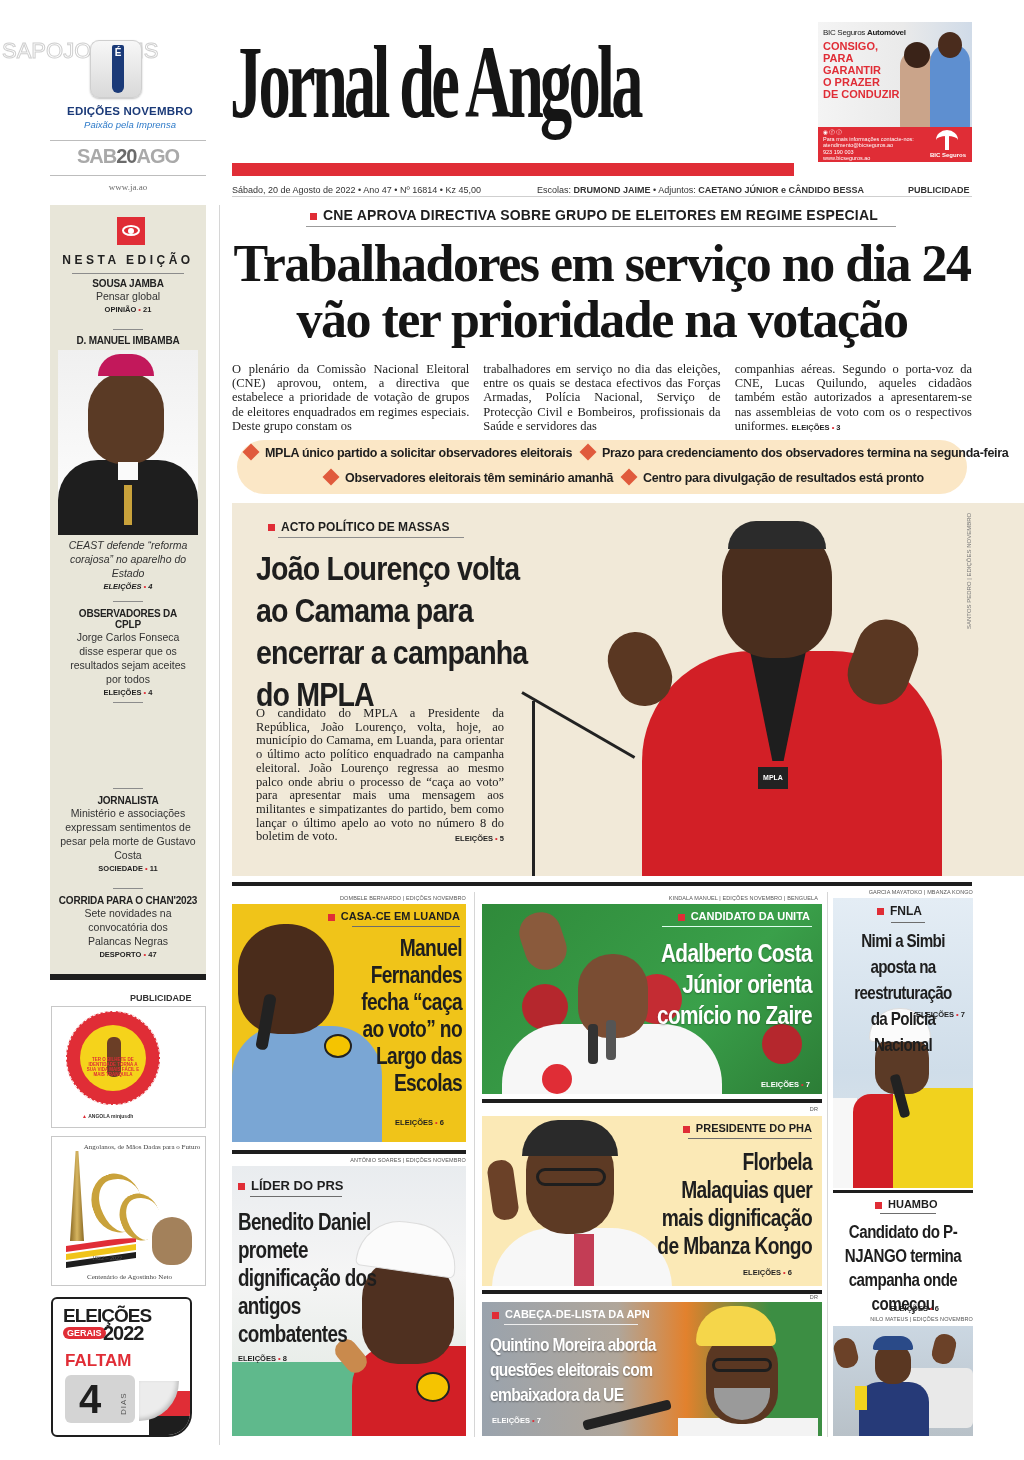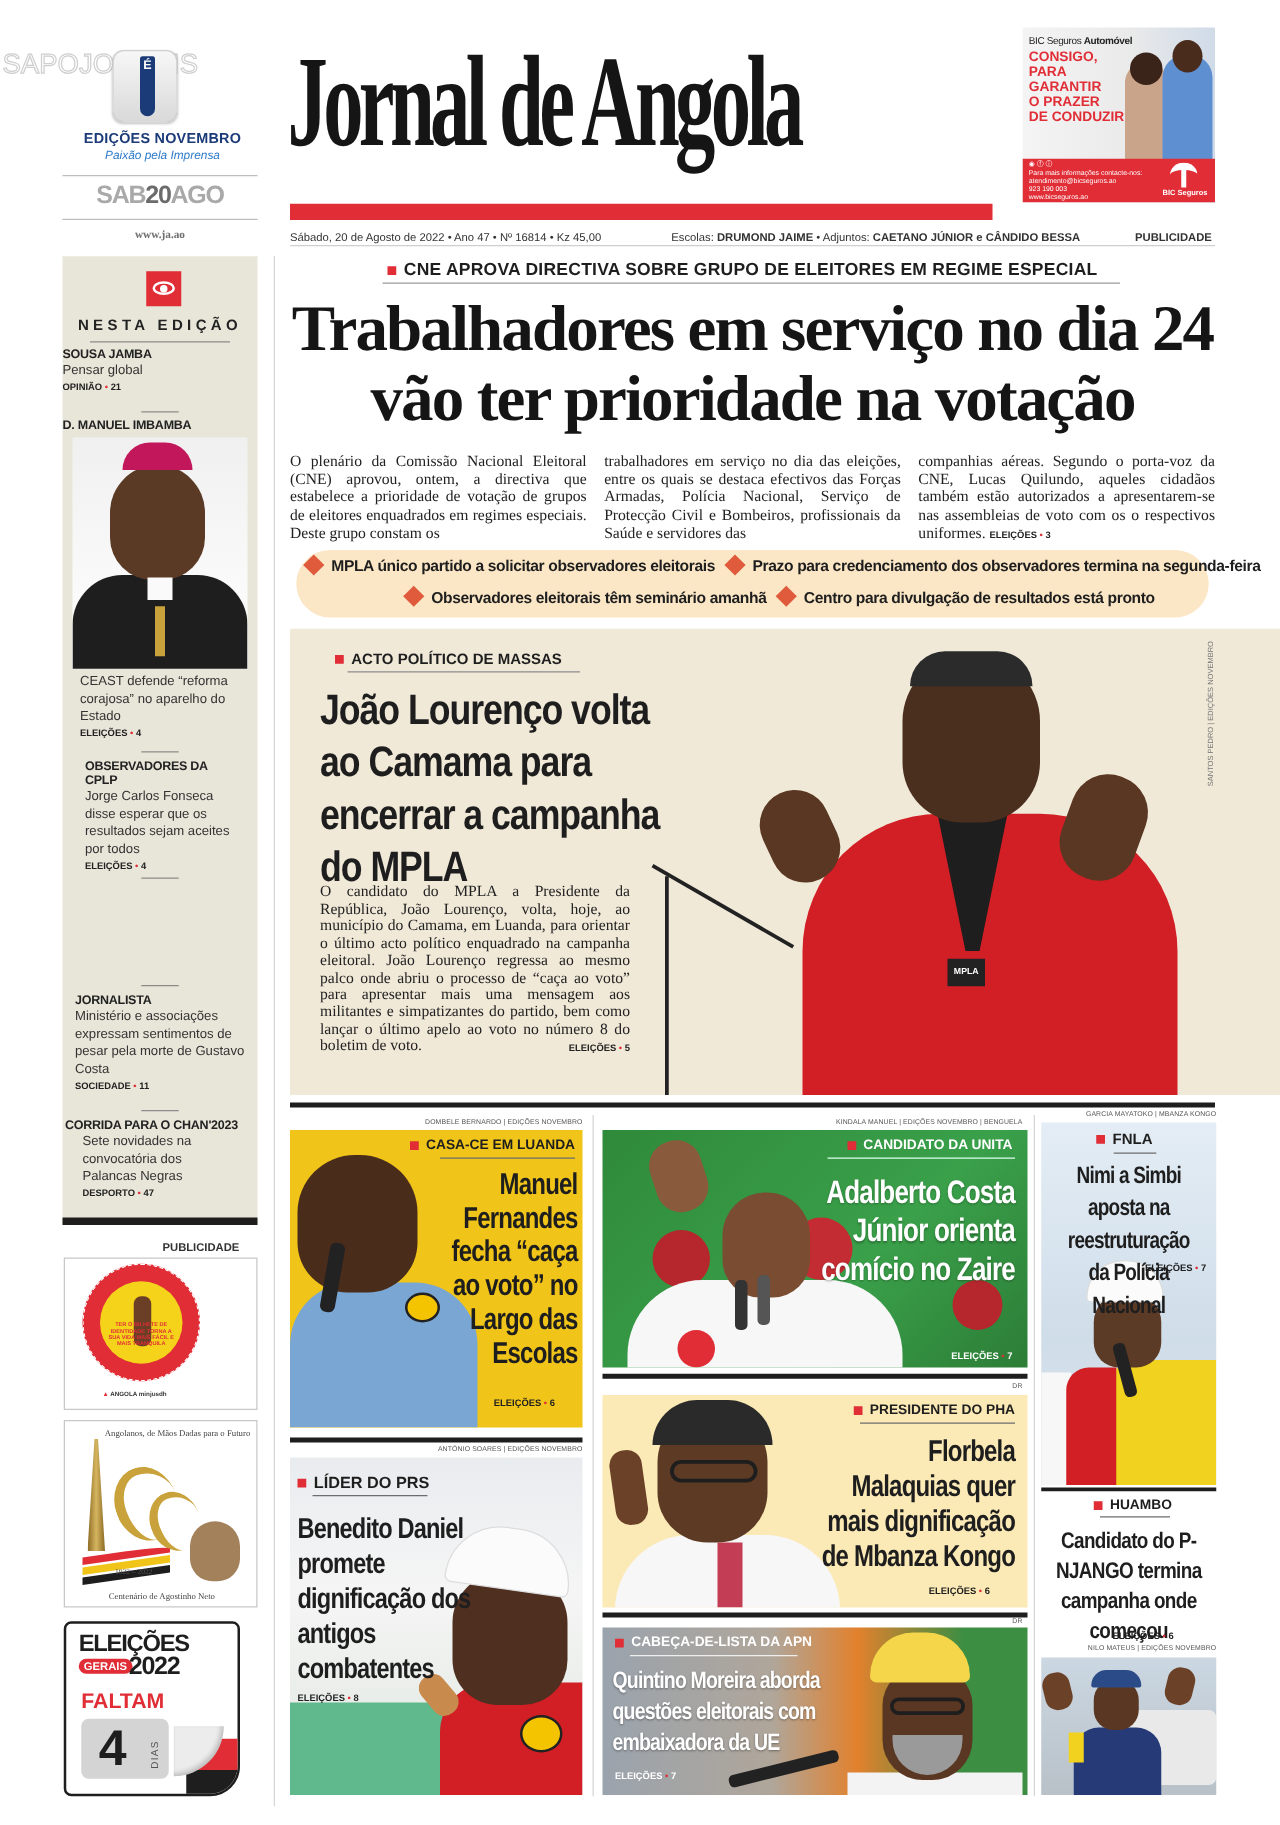--- a/index.html
+++ b/index.html
@@ -12,21 +12,21 @@
 
   
   .logo-box { left: 90px; top: 40px; width: 52px; height: 58px; border-radius: 9px; background: linear-gradient(#f7f7f7,#d9d9d9); border: 1px solid #cfcfcf; box-shadow: 0 1px 2px rgba(0,0,0,.25); }
   .logo-mark { left: 21px; top: 4px; width: 12px; height: 48px; background: #1b3a78; border-radius: 2px 2px 6px 6px; color: #fff; font-size: 10px; font-weight: bold; text-align: center; line-height: 16px; }
   .ed-name { left: 55px; top: 105px; width: 150px; text-align: center; font-size: 11.5px; font-weight: bold; color: #1b3a78; letter-spacing: .2px; }
   .ed-slogan { left: 55px; top: 119px; width: 150px; text-align: center; font-size: 9.5px; font-style: italic; color: #2d7ac9; }
   .rule-l1 { left: 50px; top: 140px; width: 156px; height: 1px; background: #bdbdbd; }
   .date-badge { left: 50px; top: 145px; width: 156px; text-align: center; font-size: 20px; font-weight: bold; color: #a9a9a9; letter-spacing: -1px; }
   .date-badge b { color: #6b6b6b; }
   .rule-l2 { left: 50px; top: 175px; width: 156px; height: 1px; background: #bdbdbd; }
-  .site-url { left: 50px; top: 182px; width: 156px; text-align: center; font-size: 9px; font-weight: bold; color: #6d6d6d; font-family: "Liberation Serif", serif; }
+  .site-url { left: 50px; top: 182px; width: 156px; text-align: center; font-size: 9px; font-weight: normal; color: #6d6d6d; font-family: "Liberation Serif", serif; }
 
   
   .masthead { left: 230px; top: 8px; width: 565px; font-family: "Liberation Serif", serif; font-weight: bold; font-size: 104px; line-height: 148px; letter-spacing: -6px; transform: scaleX(.62); transform-origin: left top; white-space: nowrap; color: #151515; }
   .mast-rule { left: 232px; top: 163px; width: 562px; height: 13px; background: #e02d36; }
   .meta-line { left: 232px; top: 185px; font-size: 9px; color: #333; }
   .meta-line2 { left: 537px; top: 185px; font-size: 9px; color: #333; }
   .meta-line2 b, .meta-line b { font-weight: bold; }
   .pub-right { left: 908px; top: 185px; font-size: 9px; font-weight: bold; color: #333; }
   .top-rule { left: 232px; top: 196px; width: 740px; height: 1px; background: #cfcfcf; }
 
@@ -46,21 +46,21 @@
   .bic-tree { left: 118px; top: 3px; width: 22px; height: 20px; border-top: 6px solid #fff; border-radius: 50% 50% 0 0; }
   .bic-trunk { left: 127px; top: 9px; width: 4px; height: 14px; background: #fff; }
 
   
   .sidebar { left: 50px; top: 205px; width: 156px; height: 775px; background: #e8e6d9; }
   .sb-icon { left: 67px; top: 12px; width: 28px; height: 28px; background: #e02d36; }
   .eye { left: 5px; top: 8px; width: 18px; height: 11px; border: 2px solid #fff; border-radius: 50%; }
   .eye-pupil { left: 11px; top: 11px; width: 6px; height: 6px; background: #fff; border-radius: 50%; }
   .sb-title { left: 0; top: 48px; width: 156px; text-align: center; font-size: 12px; font-weight: bold; letter-spacing: 3.5px; color: #222; }
   .sb-rule { left: 22px; top: 68px; width: 112px; height: 1px; background: #8c8c8c; }
-  .sb-item { left: 0; width: 156px; color: #222; }
+  .sb-item { left: 0; width: 156px; text-align: center; color: #222; }
   .sb-h { font-size: 10px; font-weight: bold; letter-spacing: -.2px; display: block; }
   .sb-t { font-size: 10.5px; line-height: 14px; display: block; color: #333; }
   .sb-s { font-size: 7.5px; font-weight: bold; display: block; margin-top: 2px; }
   .sb-s .dot { color: #e02d36; }
   .sb-sep { left: 63px; width: 30px; height: 1px; background: #8c8c8c; }
   .bishop { left: 8px; top: 145px; width: 140px; height: 185px; background: linear-gradient(#f0f0f0,#ffffff); overflow: hidden; }
   .bishop-cap { left: 40px; top: 4px; width: 56px; height: 22px; background: #c2185b; border-radius: 28px 28px 0 0; }
   .bishop-face { left: 30px; top: 22px; width: 76px; height: 92px; background: #5a3a25; border-radius: 38px 38px 34px 34px; }
   .bishop-body { left: 0; top: 110px; width: 140px; height: 80px; background: #1e1e1e; border-radius: 40px 40px 0 0; }
   .bishop-collar { left: 60px; top: 112px; width: 20px; height: 18px; background: #fafafa; }
@@ -290,21 +290,21 @@
   <div class="abs sb-item" style="top:130px">
     <span class="sb-h">D. MANUEL IMBAMBA</span>
   </div>
   <div class="abs bishop">
     <div class="abs bishop-body"></div>
     <div class="abs bishop-face"></div>
     <div class="abs bishop-cap"></div>
     <div class="abs bishop-collar"></div>
     <div class="abs bishop-cross"></div>
   </div>
-  <div class="abs sb-item" style="top:333px; padding:0 14px;">
+  <div class="abs sb-item" style="top:333px; padding:0 14px;font-style:italic;">
     <span class="sb-t">CEAST defende “reforma corajosa” no aparelho do Estado</span>
     <span class="sb-s"><span>ELEIÇÕES</span> <span class="dot">•</span> <span>4</span></span>
   </div>
   <div class="abs sb-sep" style="top:396px"></div>
 
   <div class="abs sb-item" style="top:403px; padding:0 18px;">
     <span class="sb-h">OBSERVADORES DA CPLP</span>
     <span class="sb-t">Jorge Carlos Fonseca disse esperar que os resultados sejam aceites por todos</span>
     <span class="sb-s"><span>ELEIÇÕES</span> <span class="dot">•</span> <span>4</span></span>
   </div>

